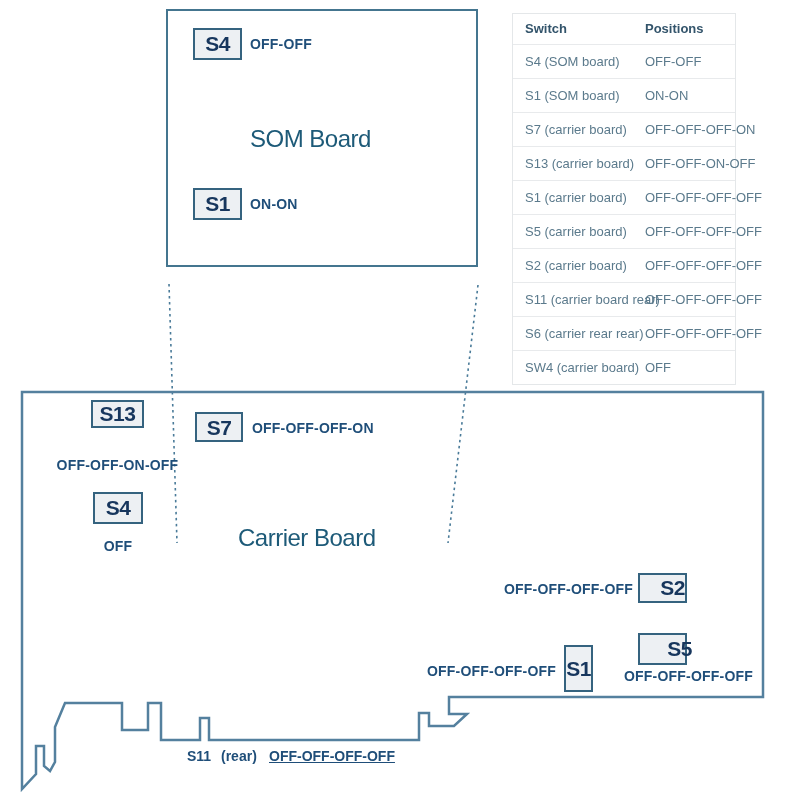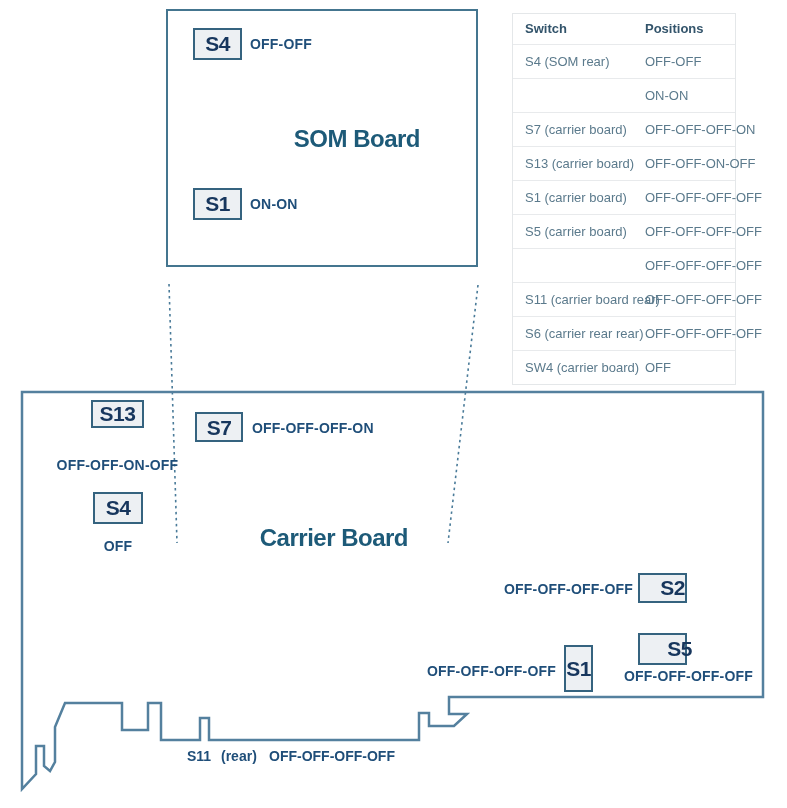--- a/index.html
+++ b/index.html
@@ -13,25 +13,25 @@
          border:2px solid #35637f;display:flex;align-items:center;justify-content:center;
          color:#17365d;font-weight:600;font-size:21px;letter-spacing:-0.5px;}
 
   
   .poslabel{position:absolute;color:#1f4e79;font-weight:700;font-size:14px;
             letter-spacing:0.2px;white-space:nowrap;}
   .center{text-align:center;}
   .right{text-align:right;}
 
   
-  .board-title{position:absolute;color:#1d5a78;font-weight:700;font-size:24px;
-               letter-spacing:-0.5px;text-align:right;width:170px;white-space:nowrap;}
+  .board-title{position:absolute;color:#1d5a78;font-weight:400;font-size:24px;
+               letter-spacing:-0.5px;text-align:left;width:170px;white-space:nowrap;}
 
   
-  .rearline{position:absolute;color:#1f4e79;font-weight:700;font-size:14px;white-space:nowrap;}
+  .rearline{position:absolute;color:#1f4e79;font-weight:700;font-size:14px;white-space:nowrap;text-decoration:underline;}
   .rearline .rid{display:inline-block;width:34px;}
   .rearline .rtag{display:inline-block;width:48px;}
 
   
   .swtable{position:absolute;left:512px;top:13px;width:224px;box-sizing:border-box;
            border:1px solid #e4e7e9;background:#ffffff;font-size:13px;text-align:right;}
   .thead{position:relative;height:30px;line-height:30px;color:#33546b;font-weight:700;}
   .trow{position:relative;height:33px;line-height:33px;color:#5b7a8c;
         border-top:1px solid #e8eaec;}
   .c1{position:absolute;left:12px;white-space:nowrap;}
@@ -103,43 +103,45 @@
   <div class="rearline" style="left:187px;top:748px;">
     <span class="rid">S11</span><span class="rtag">(rear)</span><span>OFF-OFF-OFF-OFF</span>
   </div>
 
   <div class="swtable">
     <div class="thead">
       <span class="c1">Switch</span>
       <span class="c2">Positions</span>
     </div>
     <div class="trow">
-      <span class="c1">S4 (SOM rear)</span>
+      <span class="c1">S4 (SOM board)</span>
       <span class="c2">OFF-OFF</span>
     </div>
     <div class="trow">
+      <span class="c1">S1 (SOM board)</span>
       <span class="c2">ON-ON</span>
     </div>
     <div class="trow">
       <span class="c1">S7 (carrier board)</span>
       <span class="c2">OFF-OFF-OFF-ON</span>
     </div>
     <div class="trow">
       <span class="c1">S13 (carrier board)</span>
       <span class="c2">OFF-OFF-ON-OFF</span>
     </div>
     <div class="trow">
       <span class="c1">S1 (carrier board)</span>
       <span class="c2">OFF-OFF-OFF-OFF</span>
     </div>
     <div class="trow">
       <span class="c1">S5 (carrier board)</span>
       <span class="c2">OFF-OFF-OFF-OFF</span>
     </div>
     <div class="trow">
+      <span class="c1">S2 (carrier board)</span>
       <span class="c2">OFF-OFF-OFF-OFF</span>
     </div>
     <div class="trow">
       <span class="c1">S11 (carrier board rear)</span>
       <span class="c2">OFF-OFF-OFF-OFF</span>
     </div>
     <div class="trow">
       <span class="c1">S6 (carrier rear rear)</span>
       <span class="c2">OFF-OFF-OFF-OFF</span>
     </div>

